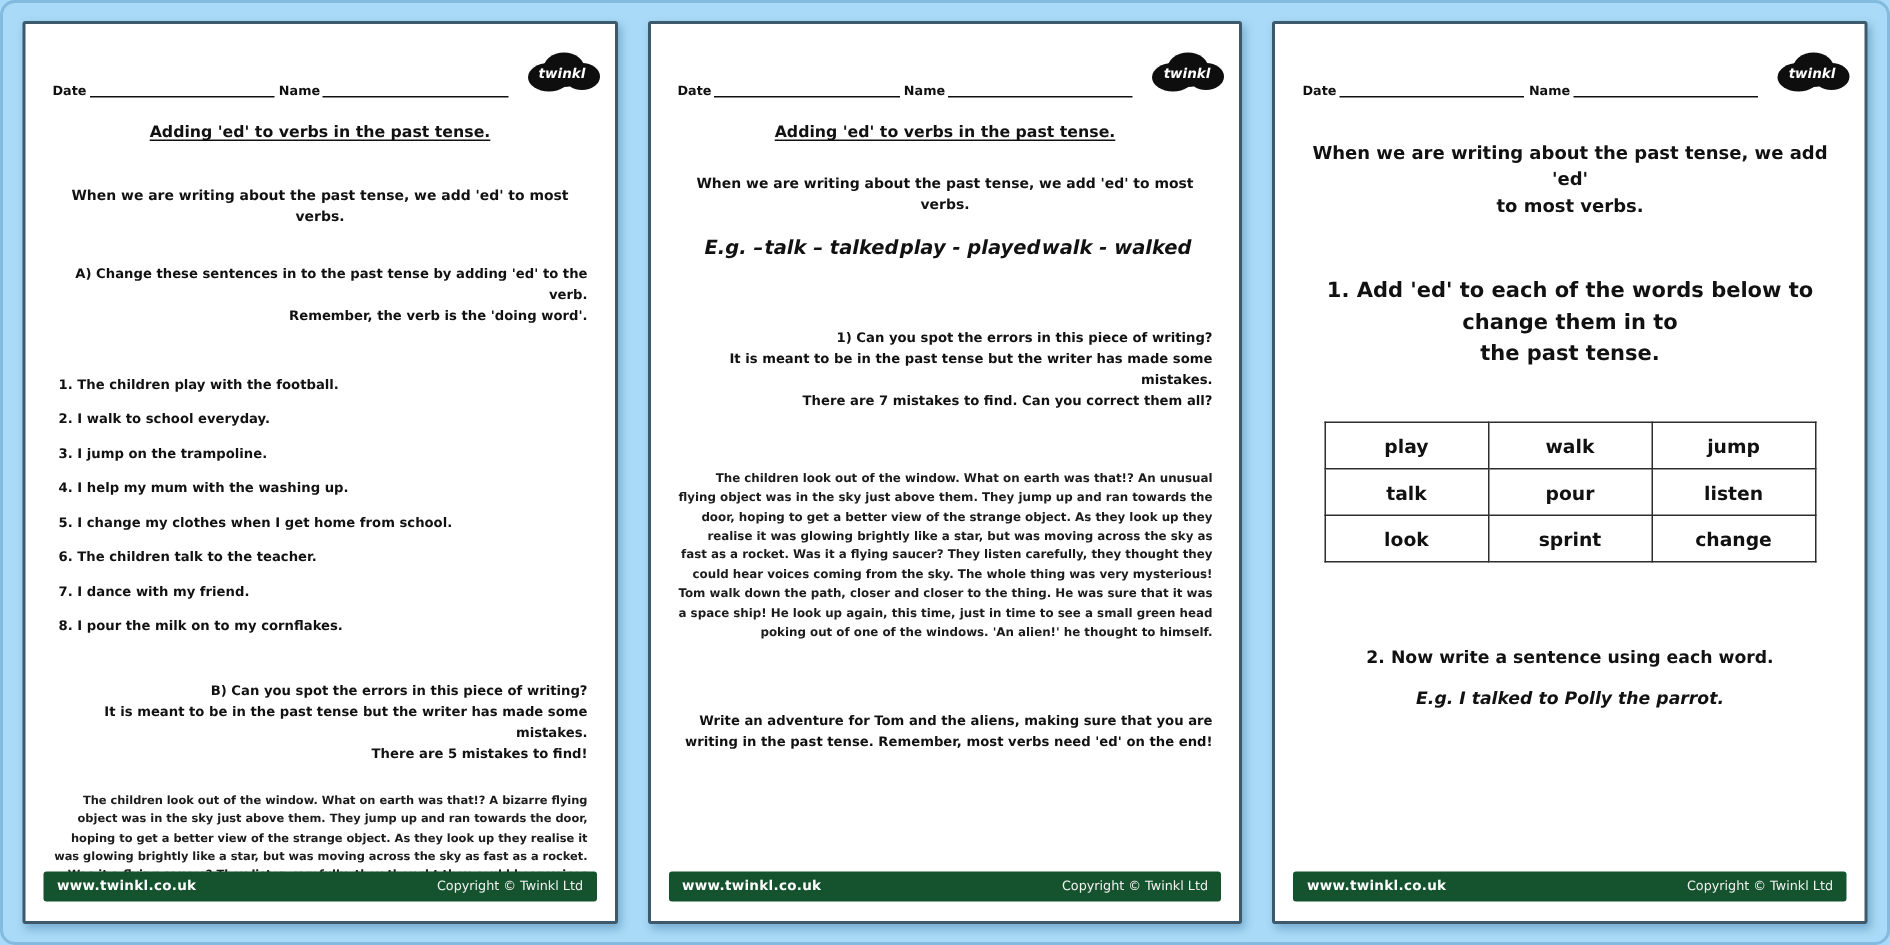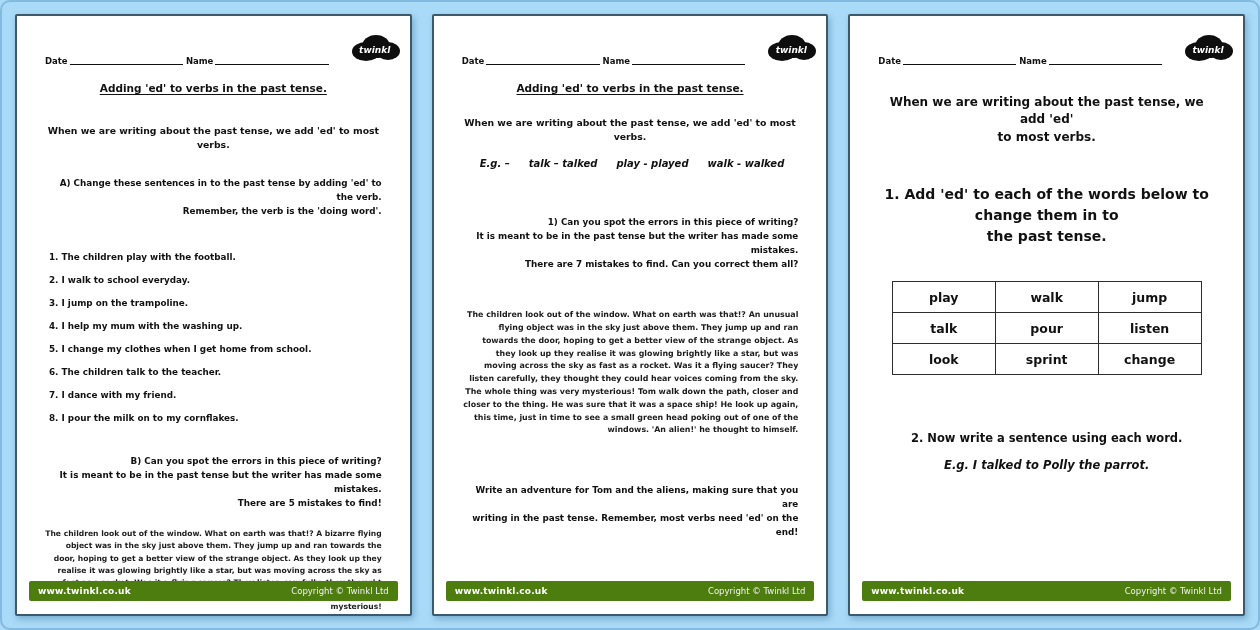--- a/index.html
+++ b/index.html
@@ -19,21 +19,21 @@
     box-shadow:inset 0 0 0 2px rgba(125,180,220,.85);
   }
   .page{
     position:relative;
     flex:1;
     background:#ffffff;
     border:2px solid #3c5a6c;
     border-radius:2px;
     box-shadow:2px 3px 6px rgba(60,115,160,.45);
     box-sizing:border-box;
-    padding:0 28px;
+    padding:0 18px;
   }
   
   .logo{position:absolute;top:18px;right:10px;width:50px;height:30px;z-index:2;}
   .lb{position:absolute;background:#0e0e0e;border-radius:50%;}
   .lb1{left:2px;top:8px;width:28px;height:19px;}
   .lb2{left:12px;top:1px;width:28px;height:23px;}
   .lb3{right:0;top:8px;width:24px;height:18px;}
   .ltext{
     position:absolute;inset:0;z-index:3;
     display:flex;align-items:center;justify-content:center;
@@ -56,21 +56,21 @@
   }
   .title.big{font-size:12.5px;margin-top:44px;}
   .intro{
     text-align:center;font-weight:bold;
     font-size:9.3px;margin:30px 0 0 0;line-height:1.5;
   }
   .intro.mid{margin-top:22px;}
   .intro.big{font-size:12px;margin-top:28px;line-height:1.45;}
   .examples{
     display:flex;justify-content:space-between;
-    font-size:10px;font-weight:bold;font-style:italic;
+    font-size:13px;font-weight:bold;font-style:italic;
     margin:14px 14px 0 18px;
   }
   .sechead{
     text-align:right;font-weight:bold;
     font-size:8.8px;line-height:1.6;margin-top:24px;
   }
   .sechead.sp{margin-top:46px;}
   .taskhead{
     text-align:center;font-weight:bold;
     font-size:14px;line-height:1.5;margin-top:38px;
@@ -94,21 +94,21 @@
     text-align:center;font-weight:bold;
     font-size:11.5px;margin:56px 0 0 0;
   }
   .example{
     text-align:center;font-weight:bold;font-style:italic;
     font-size:11.5px;margin:13px 0 0 0;
   }
   
   .ftr{
     position:absolute;left:12px;right:12px;bottom:13px;height:20px;
-    background:#4d7c0f;color:#fff;border-radius:2px;
+    background:#14532d;color:#fff;border-radius:2px;
     display:flex;justify-content:space-between;align-items:center;
     padding:0 9px;
   }
   .furl{font-weight:bold;font-size:9px;letter-spacing:.2px;}
   .fcopy{font-weight:normal;font-size:8.5px;color:#f2f2f2;}
 </style>
 </head>
 <body>
 
 <div class="board">

